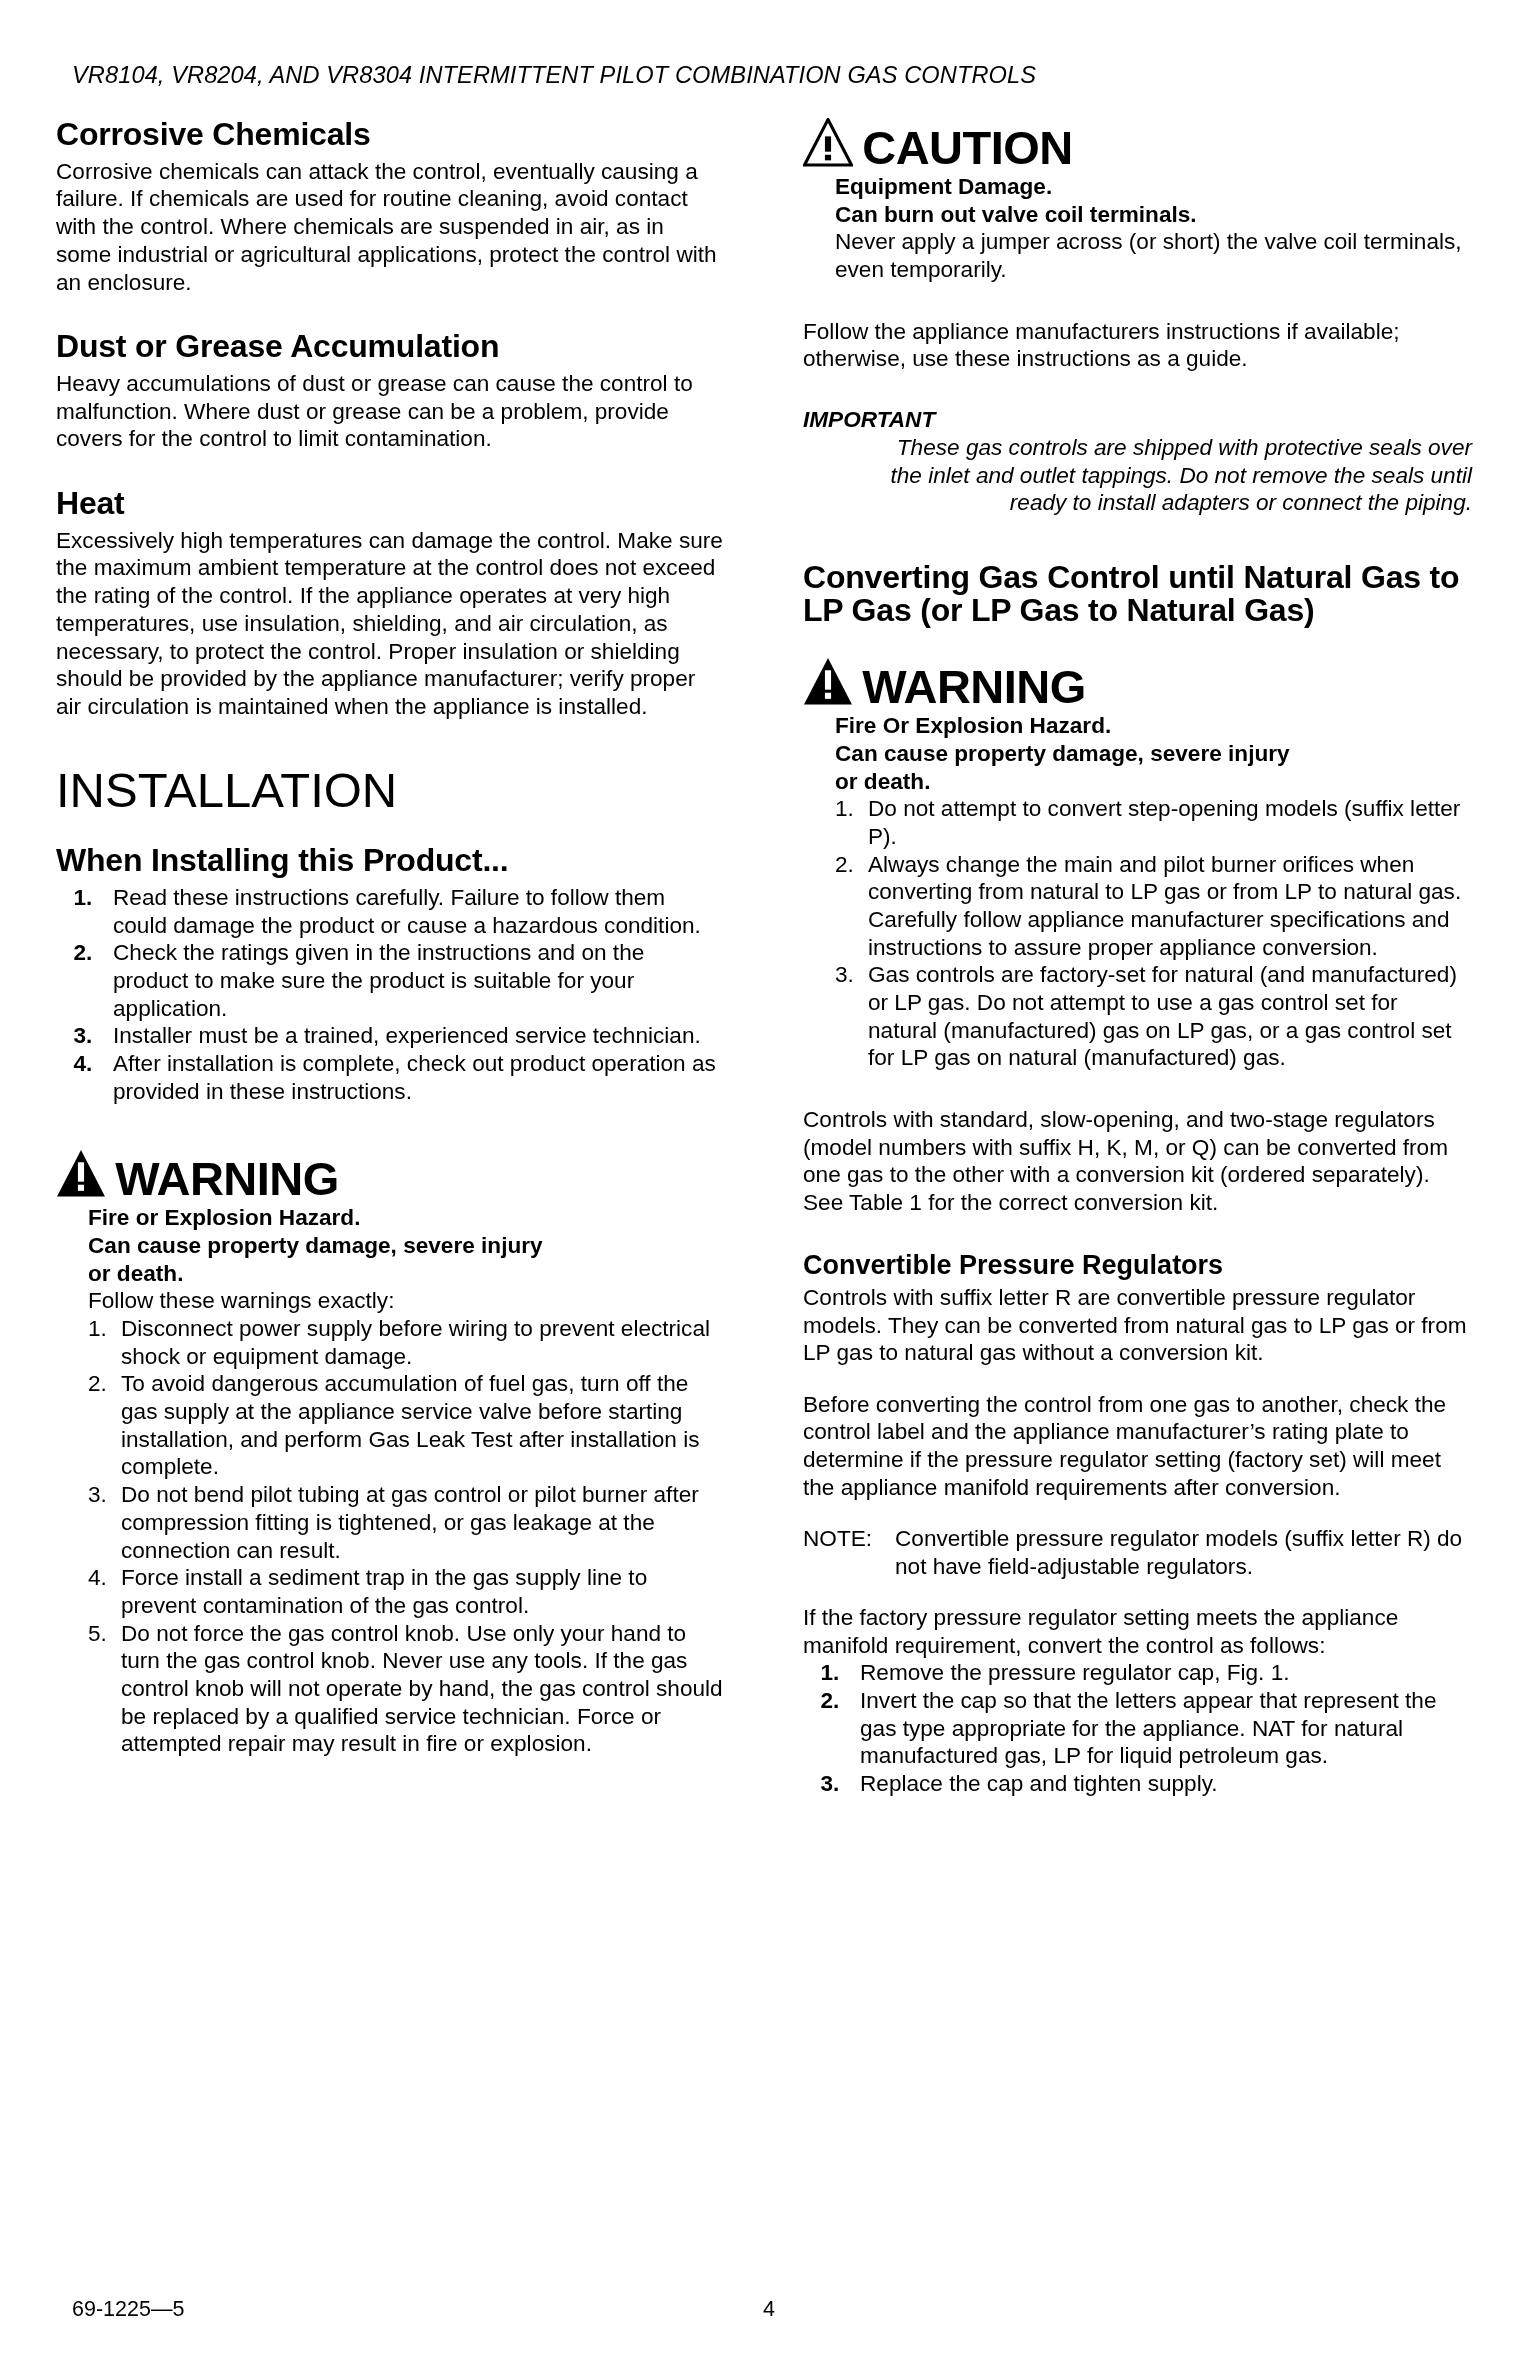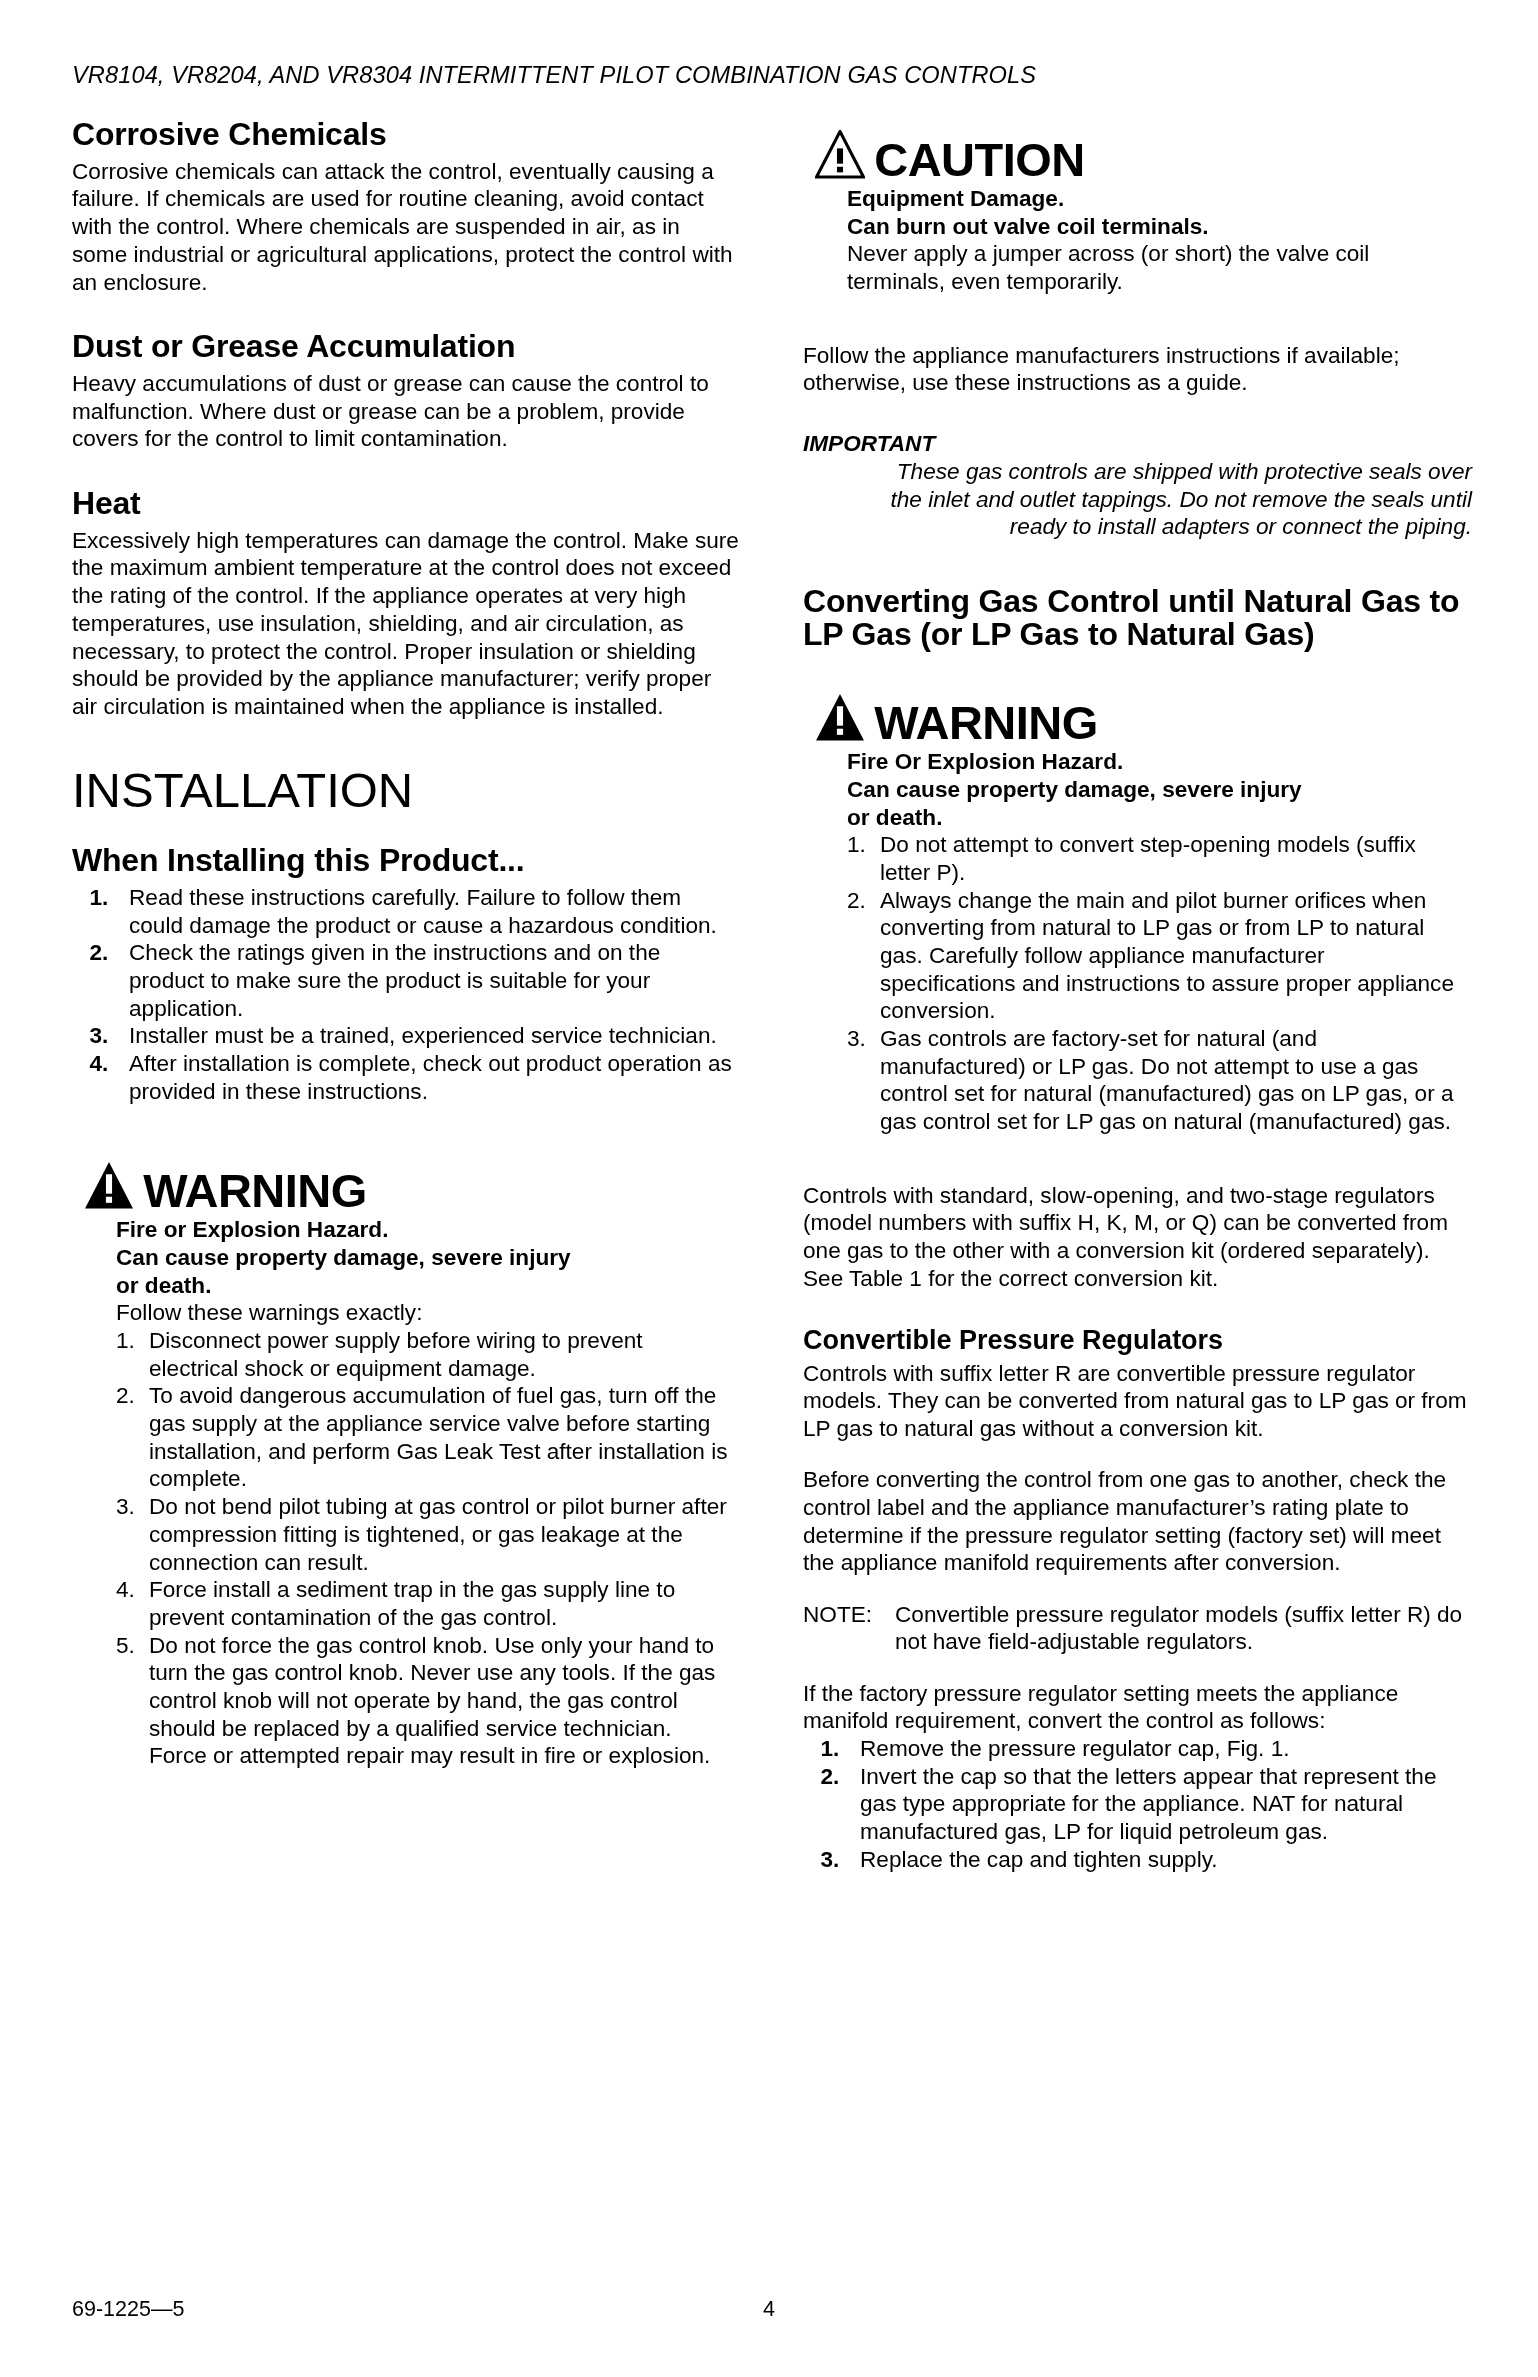--- a/index.html
+++ b/index.html
@@ -31,25 +31,25 @@
     top: 62px;
     font-style: italic;
     font-size: 23.6px;
     letter-spacing: 0.1px;
     white-space: nowrap;
   }
 
   
   .columns {
     position: absolute;
-    left: 72px;
+    left: 56px;
     top: 118px;
     width: 1405px;
     display: flex;
-    gap: 62px;
+    gap: 78px;
     align-items: flex-start;
   }
   .col {
     width: 669px;
     flex: 0 0 669px;
   }
 
   
   .h1 {
     font-size: 32px;
@@ -109,21 +109,21 @@
   ol.num.plain > li {
     padding-left: 33px;
   }
   ol.num.plain > li > .n {
     left: 0;
     font-weight: normal;
   }
 
   
   .alert {
-    margin: 12px;
+    margin: 0;
   }
   .alert-head {
     display: flex;
     align-items: flex-end;
     gap: 9.2px;
     margin-bottom: 4.1px;
   }
   .alert-word {
     font-size: 47px;
     font-weight: bold;

